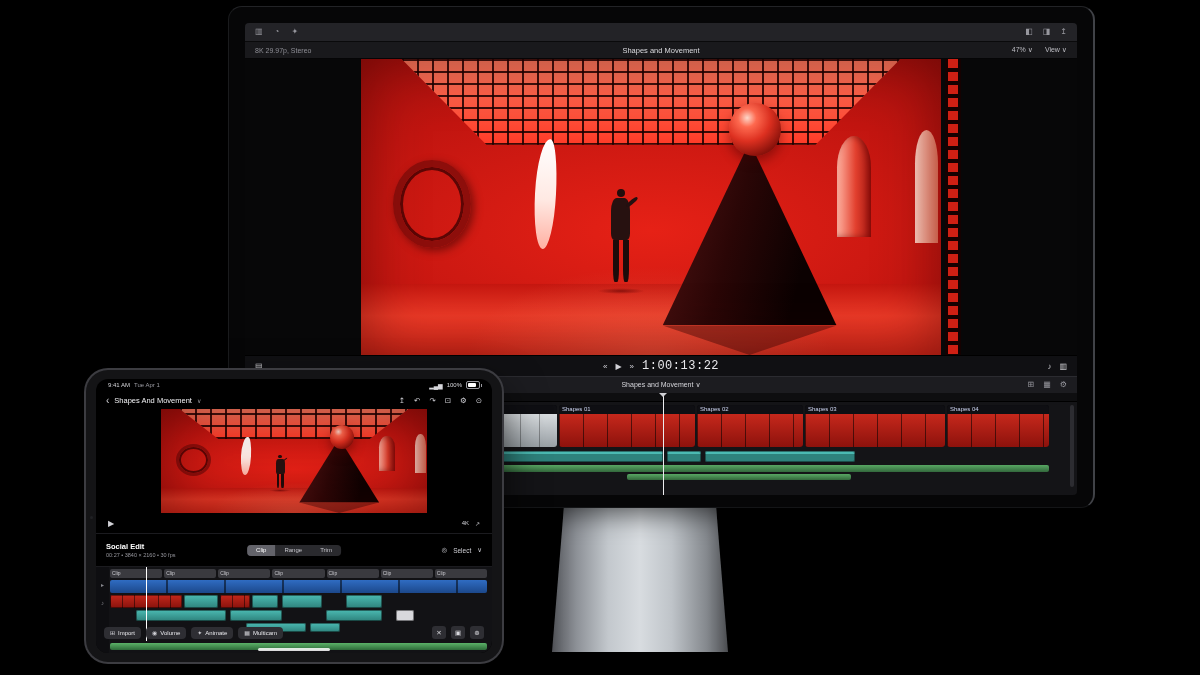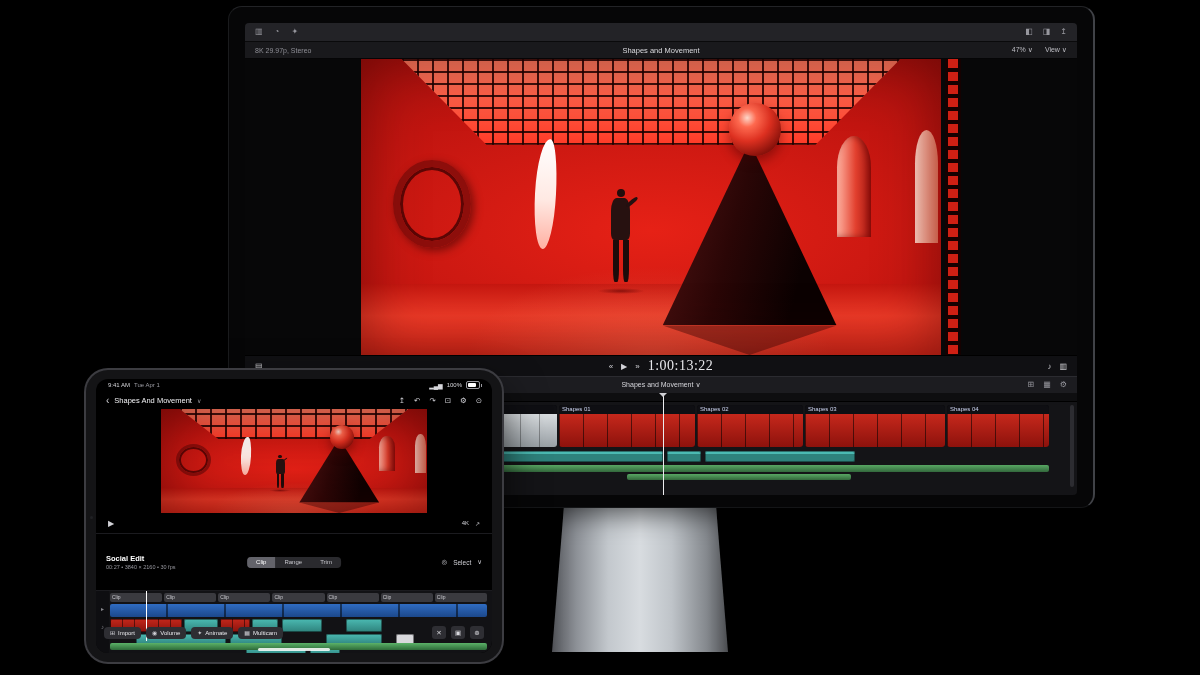--- a/index.html
+++ b/index.html
@@ -34,21 +34,21 @@
   .viewer .scene{position:absolute;left:116px;top:0;width:580px;height:100%;}
   .filmstrip{position:absolute;left:700px;top:0;bottom:0;width:16px;
              background:repeating-linear-gradient(180deg,#cf2014 0 9px,#150101 9px 13px);
              box-shadow:inset 3px 0 0 #150101,inset -3px 0 0 #150101;}
 
   .transport{height:20px;background:#101013;border-top:1px solid #000;display:flex;
              align-items:center;padding:0 10px;position:relative;}
   .tr-center{position:absolute;left:0;right:0;display:flex;justify-content:center;
              align-items:center;gap:8px;}
   .tr-glyph{font-size:8px;color:#d2d2d7;}
-  .timecode{font-family:Liberation Serif, serif;font-size:14px;color:#e8e8ec;letter-spacing:.5px;}
+  .timecode{font-family:Liberation Mono, monospace;font-size:12px;color:#e8e8ec;letter-spacing:.5px;}
   .tr-right{margin-left:auto;display:flex;gap:8px;z-index:1;}
 
   .tlheader{height:16px;background:#1c1c20;border-top:1px solid #2b2b30;display:flex;
             align-items:center;padding:0 10px;font-size:7px;color:#b7b7bd;position:relative;}
   .tlh-center{position:absolute;left:0;right:0;text-align:center;color:#d5d5da;}
   .tlh-right{margin-left:auto;display:flex;gap:9px;z-index:1;}
 
   .timeline{height:102px;position:relative;background:#141417;}
   .ruler{height:8px;background:#0e0e10;border-bottom:1px solid #000;}
   .vclip{position:absolute;top:12px;height:42px;border-radius:3px;overflow:hidden;
@@ -127,21 +127,21 @@
   .inav{height:18px;display:flex;align-items:center;padding:0 10px;gap:5px;}
   .inav .back{font-size:10px;color:#d8d8dd;}
   .inav .ttl{font-size:7.5px;color:#f0f0f3;}
   .inav .chev{font-size:6px;color:#9a9aa1;}
   .inav-right{margin-left:auto;display:flex;gap:9px;font-size:7.5px;color:#cfcfd5;}
   .iviewer{height:104px;position:relative;background:#000;}
   .iviewer .scene{position:absolute;left:65px;top:0;width:266px;height:100%;}
   .itransport{height:20px;display:flex;align-items:center;padding:0 12px;position:relative;}
   .it-center{position:absolute;left:0;right:0;text-align:center;}
   .it-right{margin-left:auto;display:flex;gap:6px;align-items:center;z-index:1;font-size:6px;color:#cfcfd5;}
-  .iinfo{height:24px;display:flex;align-items:center;padding:16px 10px;border-top:1px solid #1b1b1f;
+  .iinfo{height:24px;display:flex;align-items:center;padding:4px 10px;border-top:1px solid #1b1b1f;
          border-bottom:1px solid #1b1b1f;position:relative;}
   .proj{display:flex;flex-direction:column;gap:1px;}
   .proj .pname{font-size:7.5px;color:#ffffff;font-weight:bold;}
   .proj .pmeta{font-size:5.5px;color:#97979e;}
   .segctl{position:absolute;left:50%;transform:translateX(-50%);display:flex;background:#2a2a2e;
           border-radius:4px;overflow:hidden;font-size:6px;}
   .segctl .seg-tab{padding:2.5px 9px;color:#c6c6cc;}
   .segctl .seg-tab.active{background:#63636a;color:#fff;}
   .iinfo-right{margin-left:auto;display:flex;align-items:center;gap:6px;z-index:1;font-size:6.5px;color:#cfcfd5;}
   .itimeline{flex:1;position:relative;background:#121215;}

